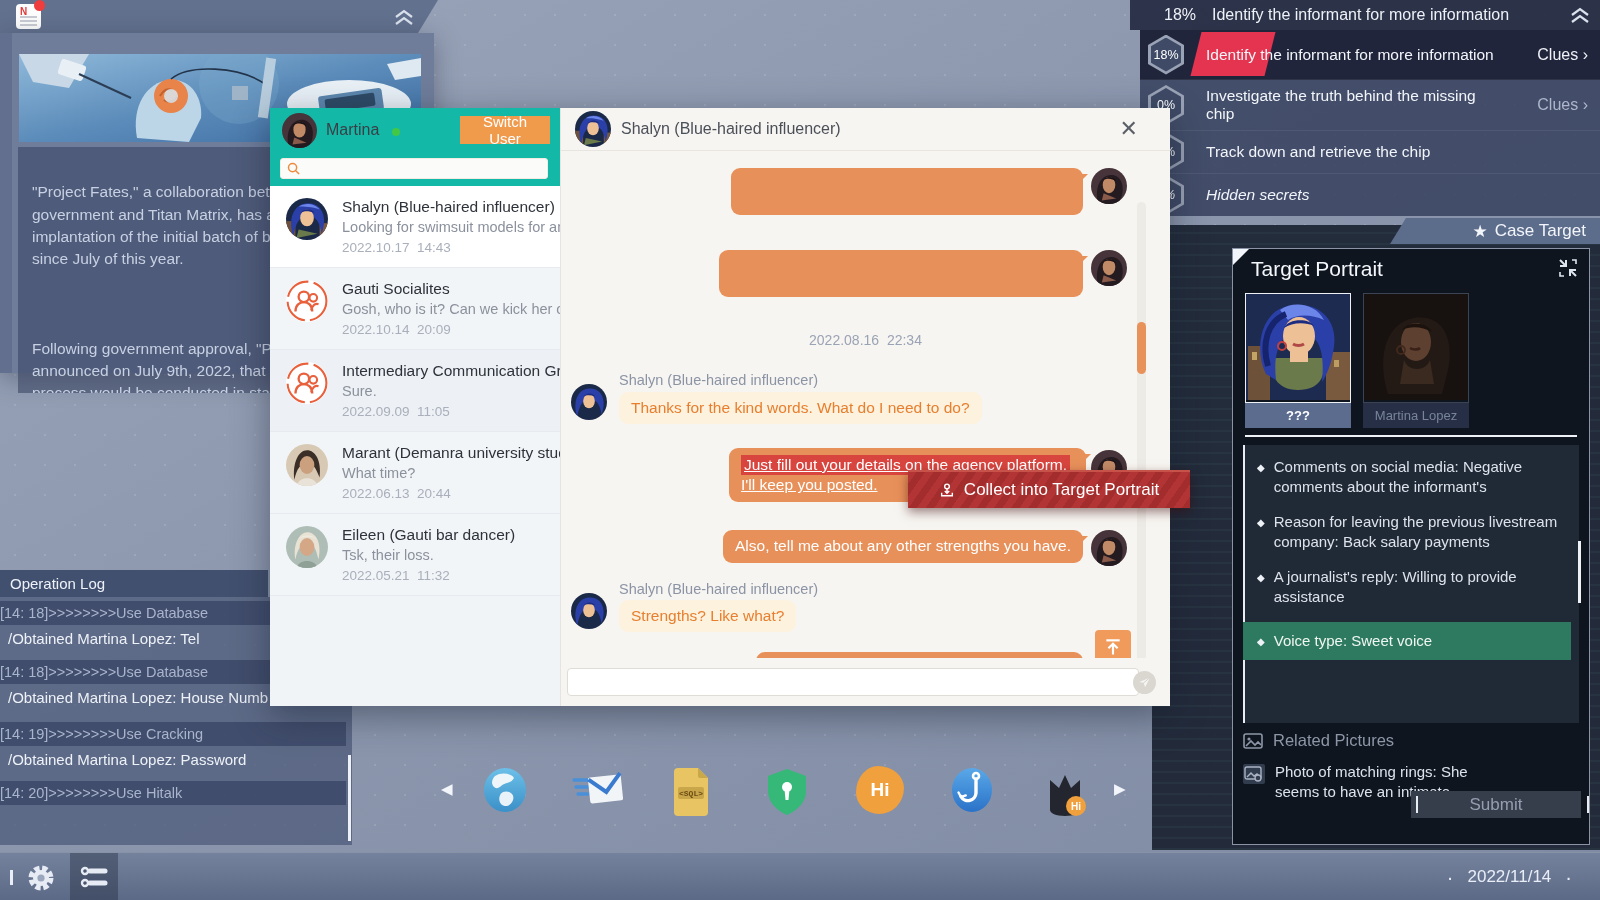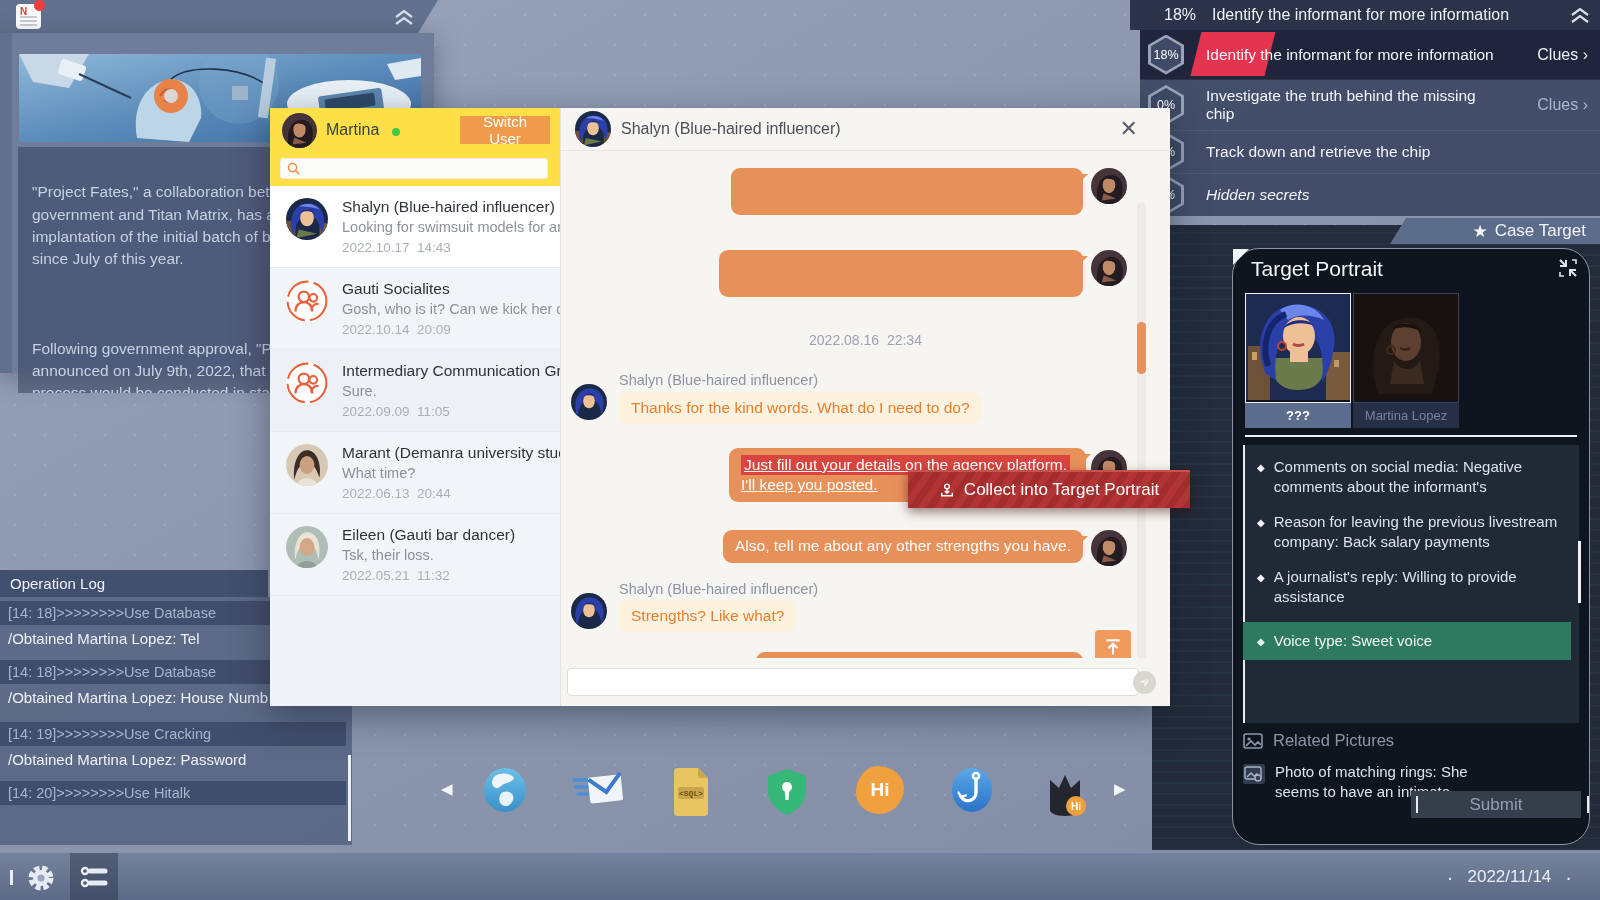--- a/index.html
+++ b/index.html
@@ -1,20 +1,20 @@
 <!DOCTYPE html>
 <html><head>
 <meta charset="utf-8">
 <style>
   html,body{margin:0;padding:0;background:#444;}
   #stage{position:relative;width:1600px;height:900px;overflow:hidden;
     font-family:"Liberation Sans",sans-serif;
     background:linear-gradient(150deg,#9aa5ba 0%,#8c97ae 45%,#7f8ba3 100%);}
   .abs{position:absolute;}
-  .dots{background-image:radial-gradient(circle,rgba(255,255,255,0.12) 1px,transparent 1.4px);background-size:30px 30px;border-radius:27px;}
+  .dots{background-image:radial-gradient(circle,rgba(255,255,255,0.12) 1px,transparent 1.4px);background-size:30px 30px;}
 
   
   #news-titlebar{left:0;top:0;width:438px;height:33px;background:#62718e;z-index:1;
     clip-path:polygon(0 0,100% 0,calc(100% - 20px) 100%,0 100%);display:flex;align-items:center;}
   #news-app-icon{position:relative;width:25px;height:25px;background:#fdfdfd;border-radius:4px;margin-left:16px;}
   #news-app-icon .nl{position:absolute;left:4px;right:4px;height:2px;background:#c9ccd3;}
   #news-app-icon .nN{position:absolute;left:4px;top:2px;font-size:10px;font-weight:bold;color:#e23b3b;}
   #news-app-icon .ndot{position:absolute;right:-4px;top:-4px;width:11px;height:11px;border-radius:50%;background:#ef3d3d;}
   #news-window{left:0;top:33px;width:422px;height:340px;background:#6f7d9b;z-index:1;
     border-left:12px solid #55628180;box-shadow:0 6px 24px rgba(25,32,50,.35);}
@@ -69,28 +69,28 @@
     font-size:17px;display:flex;align-items:center;justify-content:center;}
   #submit-btn::before{content:"";position:absolute;left:5px;top:5px;width:2px;height:17px;background:#e9edf3;}
   #submit-btn::after{content:"";position:absolute;right:-8px;top:5px;width:2px;height:17px;background:#e9edf3;}
 
   
   #oplog-title{left:0;top:570px;width:268px;height:27px;background:#42506f;z-index:2;color:#eef2f8;
     font-size:15px;display:flex;align-items:center;padding-left:10px;box-sizing:border-box;}
   #oplog{left:0;top:597px;width:352px;height:248px;background:rgba(77,90,121,.74);z-index:2;padding-top:4px;box-sizing:border-box;}
   .log-entry{margin:0 0 11px 0;}
   .log-action{height:24px;background:rgba(62,74,105,.9);color:#a9b4cd;font-size:14.5px;display:flex;align-items:center;
-    padding-left:8px;margin-right:6px;}
+    margin-right:6px;}
   .log-result{color:#eef2f8;font-size:15px;padding:5px 8px 2px 8px;}
   #oplog-scroll{right:1px;top:158px;width:3px;height:86px;background:#eef2f7;}
 
   
   #chat-window{left:270px;top:108px;width:900px;height:598px;background:#faf8f5;z-index:6;
     box-shadow:0 10px 34px rgba(20,28,45,.45);display:flex;}
-  #chat-sidebar{width:290px;background:#fde047;border-right:1px solid #e6e4e0;position:relative;}
+  #chat-sidebar{width:290px;background:#14b8a6;border-right:1px solid #e6e4e0;position:relative;}
   #sb-header{height:44px;position:relative;}
   #sb-name{position:absolute;left:56px;top:13px;font-size:16px;color:#3a3f46;}
   #sb-dot{position:absolute;width:8px;height:8px;border-radius:50%;background:#43c746;left:122px;top:20px;}
   #switch-user{position:absolute;right:10px;top:8px;width:90px;height:28px;background:#f09a4c;color:#fff;
     font-size:15px;border:none;border-radius:0;display:flex;align-items:center;justify-content:center;cursor:pointer;}
   #sb-search{position:absolute;left:10px;top:50px;width:268px;height:21px;background:#fbfbfa;border:1px solid #f3ece2;
     border-radius:3px;display:flex;align-items:center;padding-left:6px;box-sizing:border-box;}
   #sb-search input{border:none;outline:none;background:transparent;font-size:13px;width:230px;margin-left:5px;}
   #contact-list{position:absolute;left:0;top:78px;right:0;bottom:0;background:#f1f4f7;overflow:hidden;}
   .contact{height:81px;position:relative;border-bottom:1px solid #e7eaee;cursor:pointer;background:#f2f5f8;}
@@ -276,21 +276,21 @@
           <path d="M22 72 C16 52 20 28 40 20" stroke="#16246e" stroke-width="6" fill="none"></path>
           <ellipse cx="53" cy="42" rx="16" ry="19" fill="#eec096"></ellipse>
           <path d="M38 34 C42 24 64 24 68 32 C60 28 46 28 38 34 Z" fill="#1d2c80"></path>
           <path d="M47 50 c3 2 8 2 11 0" stroke="#b04848" stroke-width="3" fill="none"></path>
           <circle cx="36" cy="52" r="4" stroke="#c04040" stroke-width="2" fill="none"></circle>
           <rect x="44" y="58" width="18" height="10" fill="#eec096"></rect>
         </svg>
       </div>
       <div class="portrait-label" style="background:#5c6c8e;color:#fff;font-weight:bold;">???</div>
     </div>
-    <div class="portrait-card abs" style="left:120px;">
+    <div class="portrait-card abs" style="left:130px;">
       <div class="portrait-img" style="border:1px solid #3c4454;">
         <svg width="104" height="106" viewBox="0 0 104 106">
           <rect width="104" height="106" fill="#17120f"></rect>
           <path d="M24 100 C14 70 18 30 50 24 C80 20 90 46 84 76 L78 100 Z" fill="#241a15"></path>
           <ellipse cx="52" cy="48" rx="15" ry="19" fill="#5d4030"></ellipse>
           <path d="M38 36 C44 26 64 28 68 38 C58 32 46 32 38 36 Z" fill="#1c120d"></path>
           <path d="M46 54 c3 2 8 2 10 0" stroke="#3a2018" stroke-width="2.5" fill="none"></path>
           <circle cx="37" cy="56" r="4" stroke="#43281c" stroke-width="1.8" fill="none"></circle>
           <path d="M40 66 C44 78 62 78 66 66 L70 90 L36 90 Z" fill="#3a2a20"></path>
         </svg>

